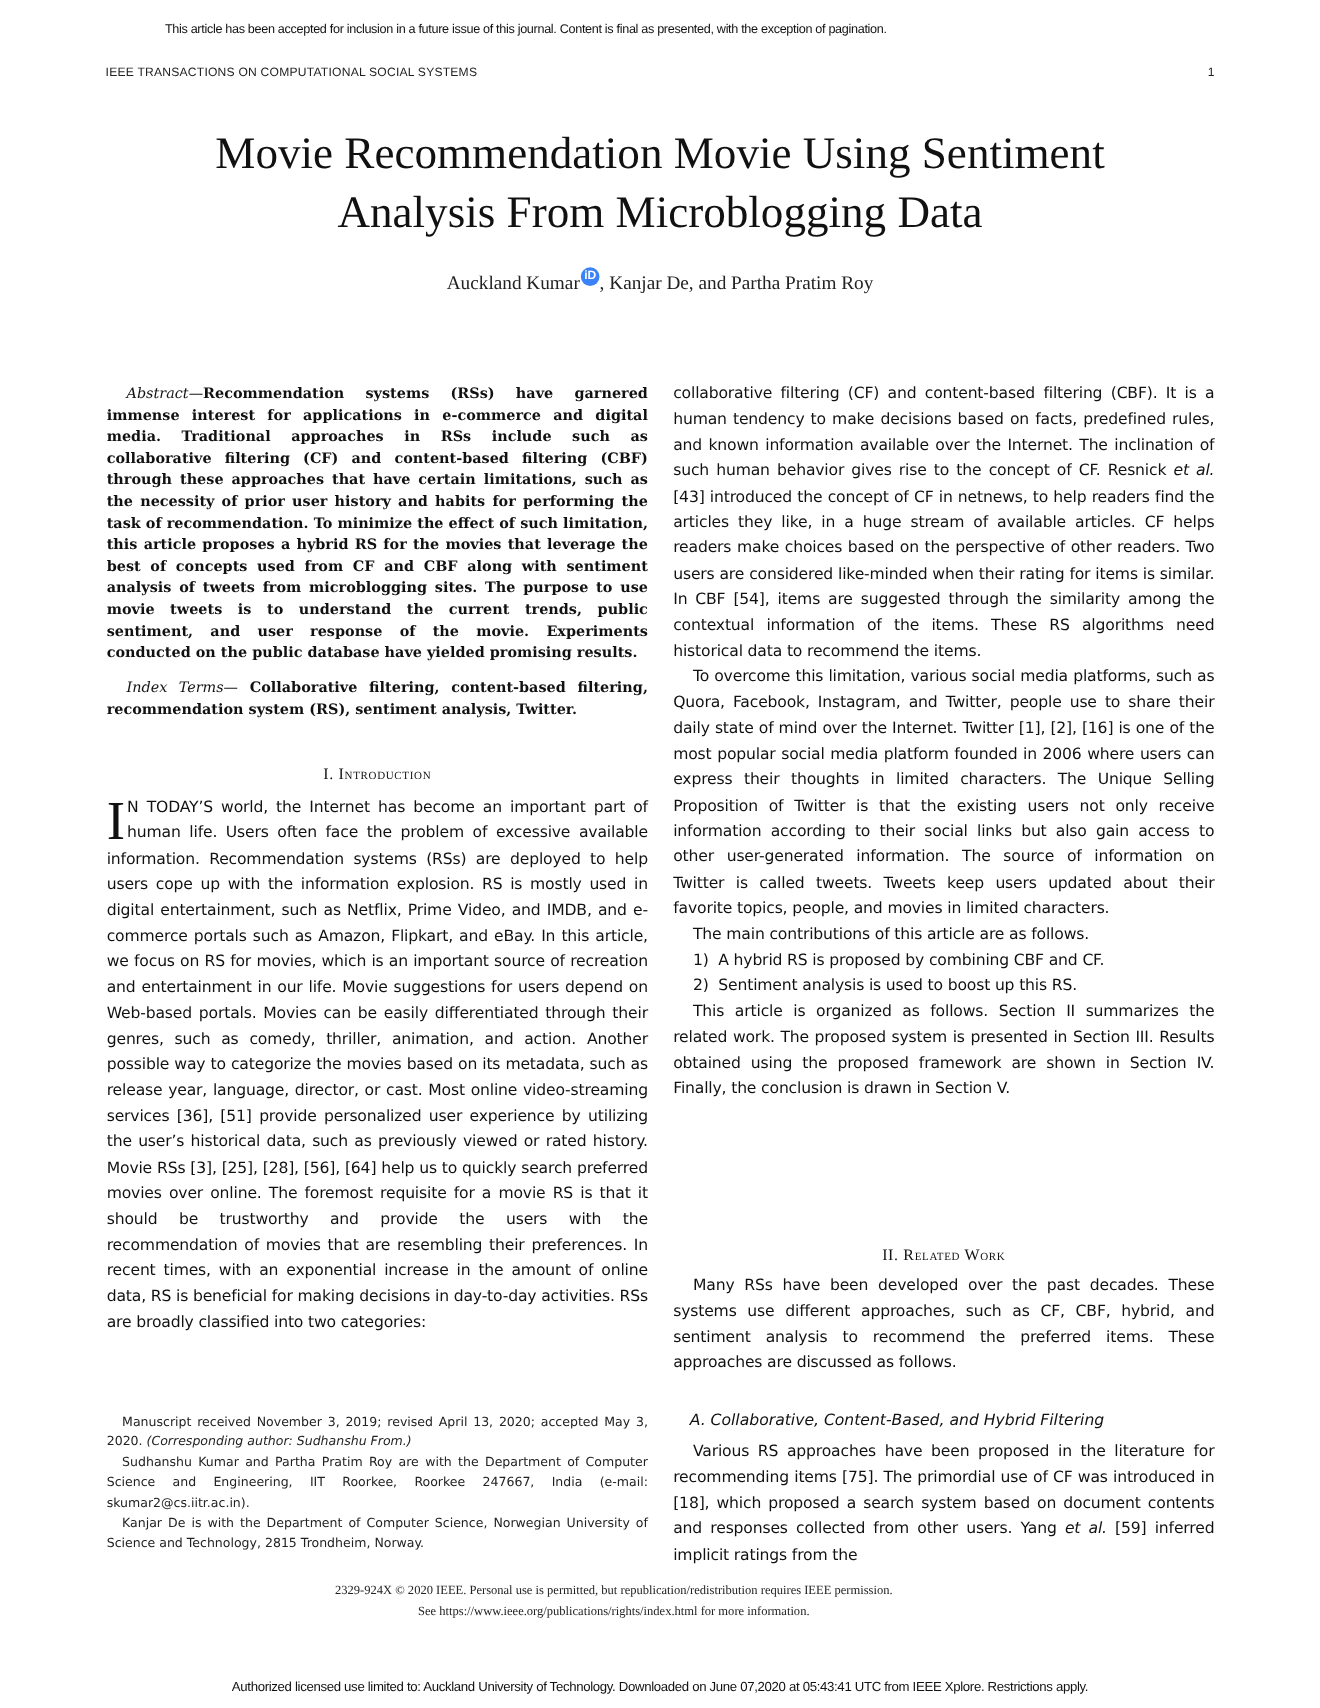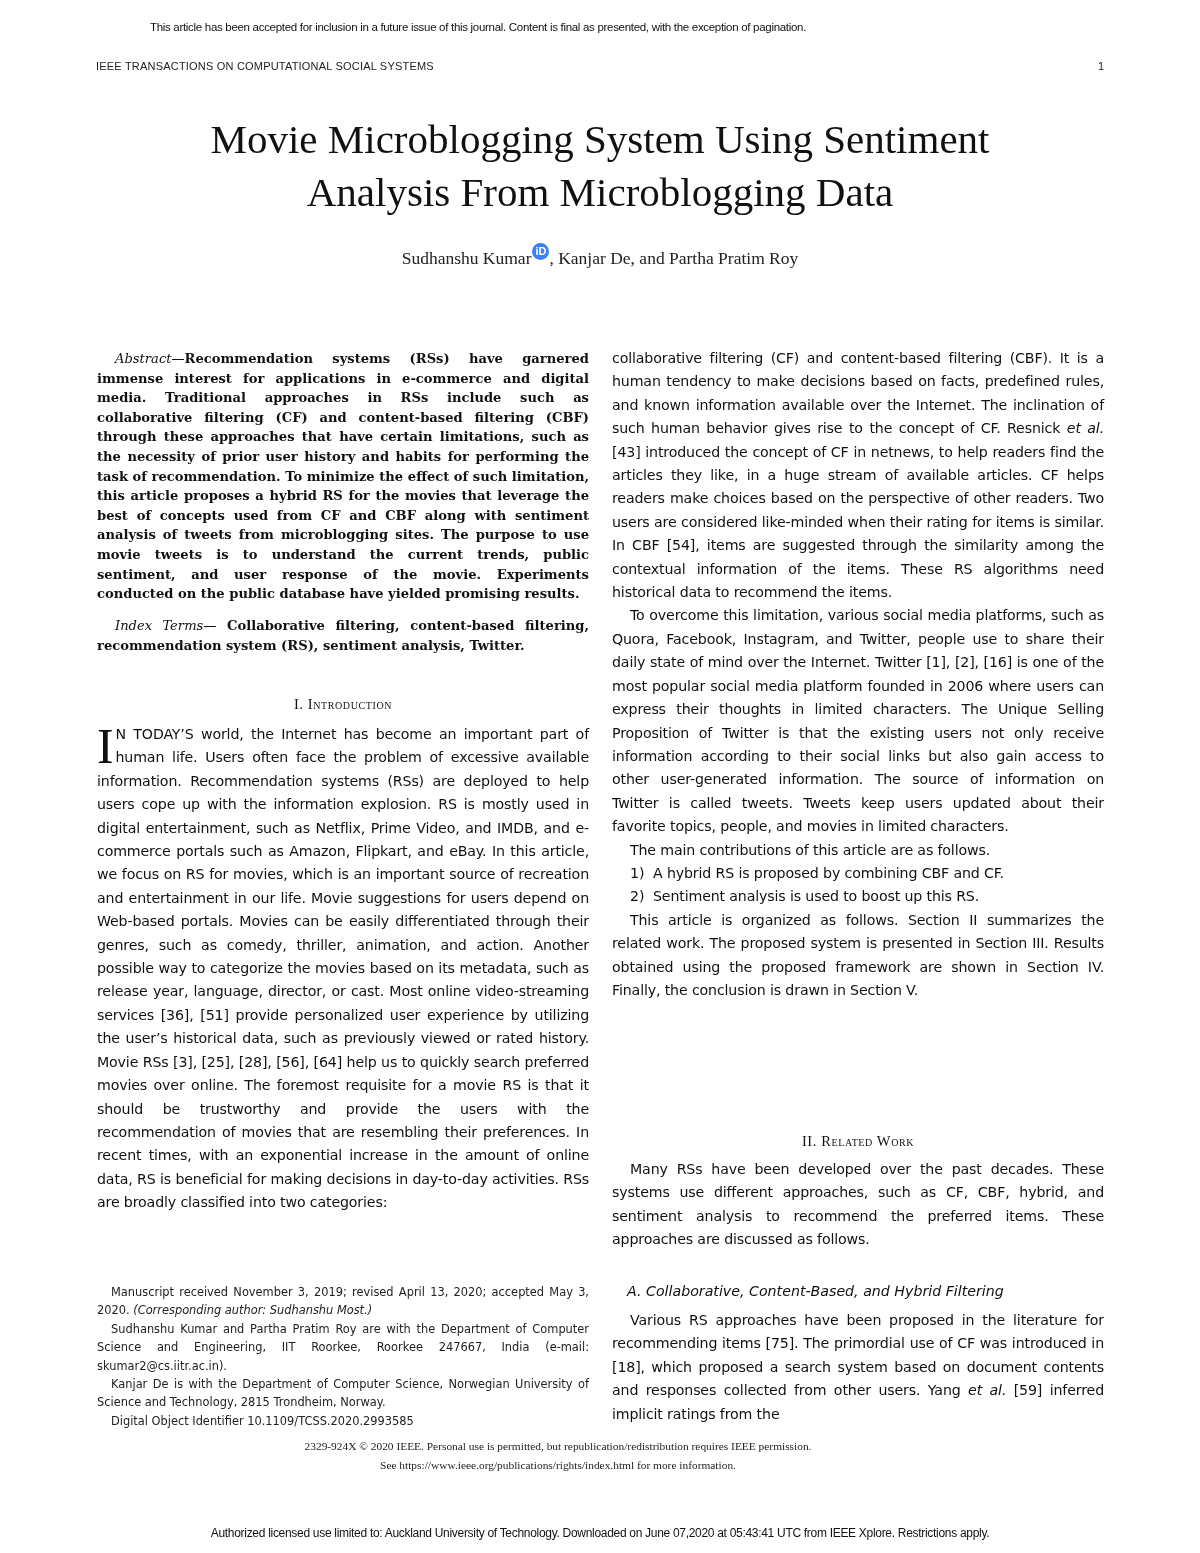--- a/index.html
+++ b/index.html
@@ -31,47 +31,46 @@
   .authorized { top: 1526px; left: 0; width: 1200px; text-align: center; font-family: "Liberation Sans", sans-serif; font-size: 12px; letter-spacing: -0.3px; color: #111; }
 </style>
 </head>
 <body>
 
 <div class="abs top-notice">This article has been accepted for inclusion in a future issue of this journal. Content is final as presented, with the exception of pagination.</div>
 <div class="abs running-head">IEEE TRANSACTIONS ON COMPUTATIONAL SOCIAL SYSTEMS</div>
 <div class="abs page-num">1</div>
 
 <div class="abs title">
-  <div>Movie Microblogging System Using Sentiment</div>
+  <div>Movie Recommendation Movie Using Sentiment</div>
   <div>Analysis From Microblogging Data</div>
 </div>
 
 <div class="abs authors">
-  <span>Sudhanshu Kumar</span><span class="orcid">iD</span><span>, Kanjar De, and Partha Pratim Roy</span>
+  <span>Auckland Kumar</span><span class="orcid">iD</span><span>, Kanjar De, and Partha Pratim Roy</span>
 </div>
 
 <div class="abs col col-left abstract">
   <em>Abstract—</em><span>Recommendation systems (RSs) have garnered immense interest for applications in e-commerce and digital media. Traditional approaches in RSs include such as collaborative filtering (CF) and content-based filtering (CBF) through these approaches that have certain limitations, such as the necessity of prior user history and habits for performing the task of recommendation. To minimize the effect of such limitation, this article proposes a hybrid RS for the movies that leverage the best of concepts used from CF and CBF along with sentiment analysis of tweets from microblogging sites. The purpose to use movie tweets is to understand the current trends, public sentiment, and user response of the movie. Experiments conducted on the public database have yielded promising results.</span>
 </div>
 
 <div class="abs col col-left indexterms">
   <em>Index Terms—</em><span> Collaborative filtering, content-based filtering, recommendation system (RS), sentiment analysis, Twitter.</span>
 </div>
 
 <div class="abs col col-left sec-head" style="top:693px;">I. Introduction</div>
 
 <div class="abs col col-left body-text" style="top:723px;">
   <p class="para noindent"><span class="dropcap">I</span><span>N TODAY’S world, the Internet has become an important part of human life. Users often face the problem of excessive available information. Recommendation systems (RSs) are deployed to help users cope up with the information explosion. RS is mostly used in digital entertainment, such as Netflix, Prime Video, and IMDB, and e-commerce portals such as Amazon, Flipkart, and eBay. In this article, we focus on RS for movies, which is an important source of recreation and entertainment in our life. Movie suggestions for users depend on Web-based portals. Movies can be easily differentiated through their genres, such as comedy, thriller, animation, and action. Another possible way to categorize the movies based on its metadata, such as release year, language, director, or cast. Most online video-streaming services [36], [51] provide personalized user experience by utilizing the user’s historical data, such as previously viewed or rated history. Movie RSs [3], [25], [28], [56], [64] help us to quickly search preferred movies over online. The foremost requisite for a movie RS is that it should be trustworthy and provide the users with the recommendation of movies that are resembling their preferences. In recent times, with an exponential increase in the amount of online data, RS is beneficial for making decisions in day-to-day activities. RSs are broadly classified into two categories:</span></p>
 </div>
 
 <div class="abs footnote">
-  <p><span>Manuscript received November 3, 2019; revised April 13, 2020; accepted May 3, 2020. </span><em>(Corresponding author: Sudhanshu Most.)</em></p>
+  <p><span>Manuscript received November 3, 2019; revised April 13, 2020; accepted May 3, 2020. </span><em>(Corresponding author: Sudhanshu From.)</em></p>
   <p>Sudhanshu Kumar and Partha Pratim Roy are with the Department of Computer Science and Engineering, IIT Roorkee, Roorkee 247667, India (e-mail: skumar2@cs.iitr.ac.in).</p>
   <p>Kanjar De is with the Department of Computer Science, Norwegian University of Science and Technology, 2815 Trondheim, Norway.</p>
-  <p>Digital Object Identifier 10.1109/TCSS.2020.2993585</p>
 </div>
 
 <div class="abs col col-right body-text" style="top:347px;">
   <p class="para noindent"><span>collaborative filtering (CF) and content-based filtering (CBF). It is a human tendency to make decisions based on facts, predefined rules, and known information available over the Internet. The inclination of such human behavior gives rise to the concept of CF. Resnick </span><em>et al.</em><span> [43] introduced the concept of CF in netnews, to help readers find the articles they like, in a huge stream of available articles. CF helps readers make choices based on the perspective of other readers. Two users are considered like-minded when their rating for items is similar. In CBF [54], items are suggested through the similarity among the contextual information of the items. These RS algorithms need historical data to recommend the items.</span></p>
   <p class="para">To overcome this limitation, various social media platforms, such as Quora, Facebook, Instagram, and Twitter, people use to share their daily state of mind over the Internet. Twitter [1], [2], [16] is one of the most popular social media platform founded in 2006 where users can express their thoughts in limited characters. The Unique Selling Proposition of Twitter is that the existing users not only receive information according to their social links but also gain access to other user-generated information. The source of information on Twitter is called tweets. Tweets keep users updated about their favorite topics, people, and movies in limited characters.</p>
   <p class="para">The main contributions of this article are as follows.</p>
   <p class="para listitem">1)&nbsp; A hybrid RS is proposed by combining CBF and CF.</p>
   <p class="para listitem">2)&nbsp; Sentiment analysis is used to boost up this RS.</p>
   <p class="para">This article is organized as follows. Section II summarizes the related work. The proposed system is presented in Section III. Results obtained using the proposed framework are shown in Section IV. Finally, the conclusion is drawn in Section V.</p>
 </div>

